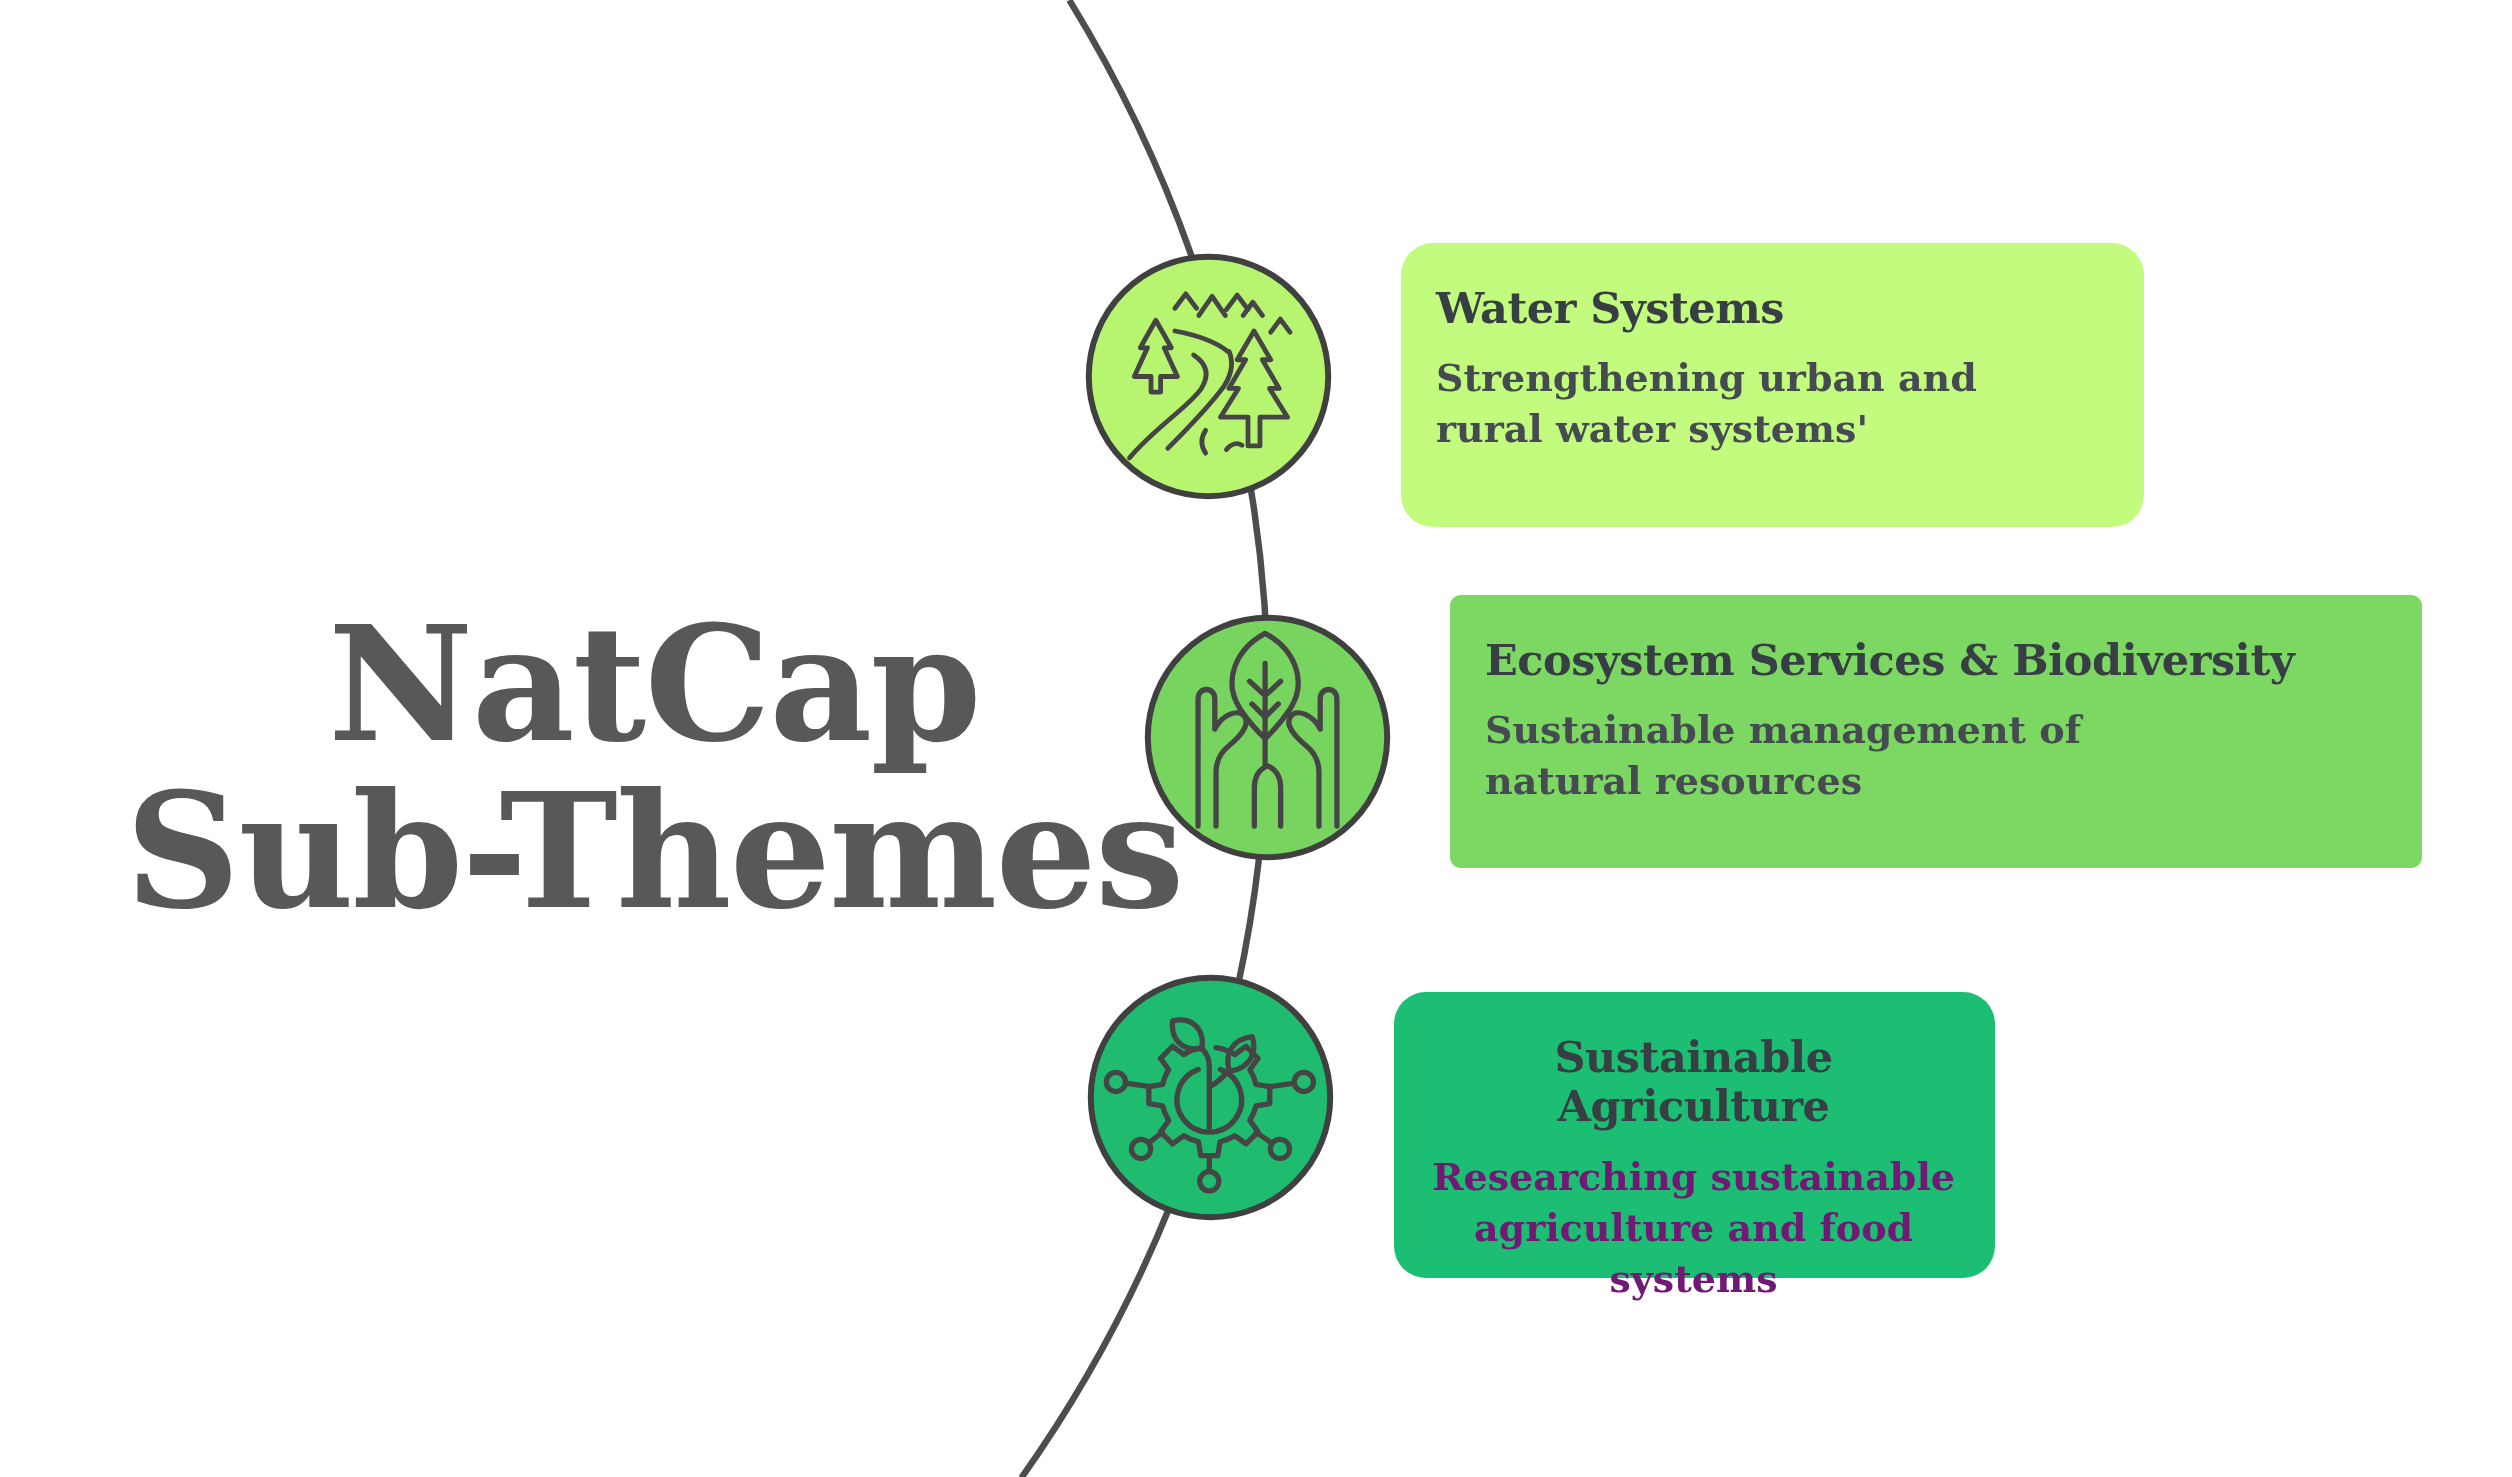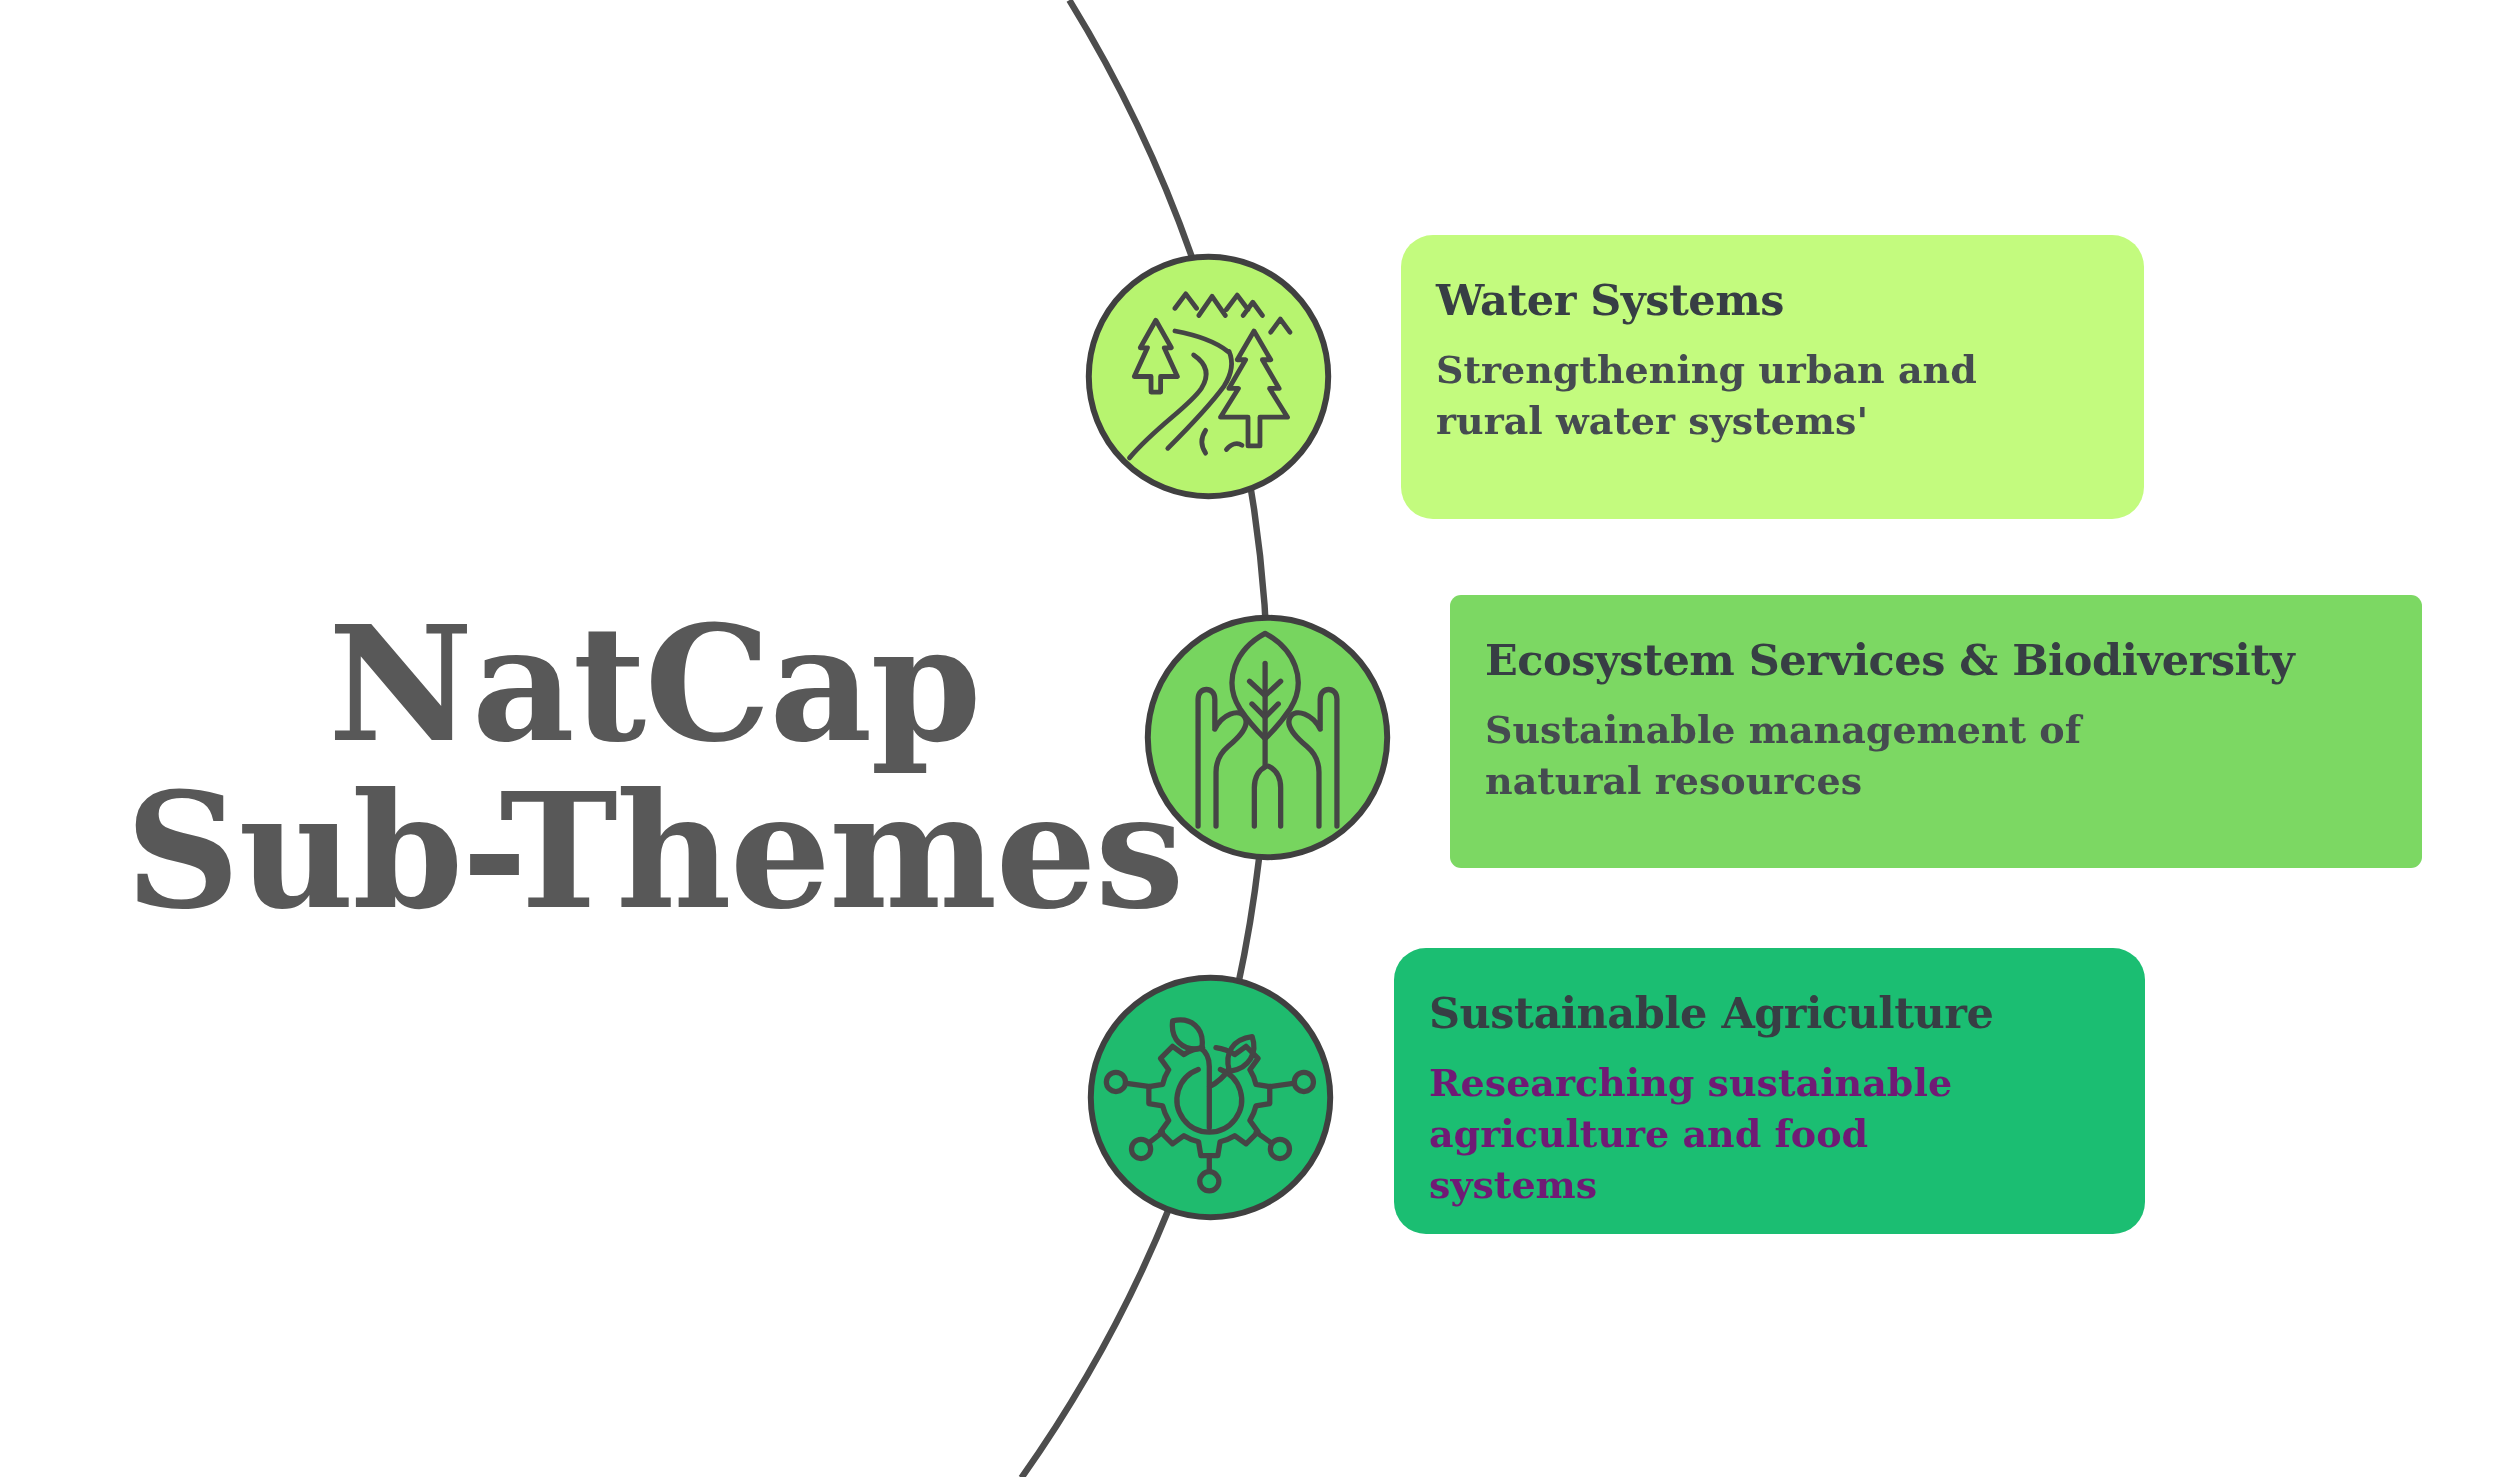--- a/index.html
+++ b/index.html
@@ -14,21 +14,21 @@
     letter-spacing:-1.8px;
   }
   .card{
     position:absolute;box-sizing:border-box;border-radius:32px;
     padding:41px 37px 0 35px;
   }
   .card h2{margin:0 0 20px 0;font-size:43px;line-height:1.15;font-weight:700;letter-spacing:-0.5px;}
   .card p{margin:0;font-size:38px;line-height:1.34;font-weight:700;}
   #card-1{left:1401px;top:235px;width:743px;height:284px;}
   #card-2{left:1450px;top:595px;width:972px;height:273px;}
-  #card-3{left:1394px;top:948px;width:751px;height:286px;}
+  #card-3{left:1394px;top:992px;width:601px;height:286px;text-align:center;}
   #card-1 p{max-width:608px;}
   #card-2 p{max-width:728px;}
   #card-3 p{max-width:581px;}
   .node{position:absolute;width:249px;height:249px;}
   #node-1{left:1084px;top:252px;}
   #node-2{left:1143px;top:613px;}
   #node-3{left:1086px;top:973px;}
   .node svg{display:block;width:249px;height:249px;}
 </style>
 </head>
@@ -38,21 +38,21 @@
 
   <svg id="arc-svg" viewBox="0 0 2725 1603" aria-hidden="true">
     <path d="M1160 0 A1455 1455 0 0 1 1108 1603" fill="none" stroke-width="7" stroke="#4d4d4d"></path>
   </svg>
 
   <div class="main-title" style="color: rgb(88, 88, 88); text-align: center;">
     <div>NatCap</div>
     <div>Sub-Themes</div>
   </div>
 
-  <div class="card" id="card-1" style="background-color: rgb(195, 251, 126);">
+  <div class="card" id="card-1" style="background-color: rgb(195, 251, 126); margin-top: 8px;">
     <h2 style="color: rgb(55, 62, 68);">Water Systems</h2>
     <p style="color: rgb(69, 75, 80);">Strengthening urban and rural water systems'</p>
   </div>
 
   <div class="card" id="card-2" style="background-color: rgb(124, 216, 99); border-radius: 11px;">
     <h2 style="color: rgb(55, 62, 68);">Ecosystem Services &amp; Biodiversity</h2>
     <p style="color: rgb(69, 75, 80);">Sustainable management of natural resources</p>
   </div>
 
   <div class="card" id="card-3" style="background-color: rgb(27, 190, 114);">

